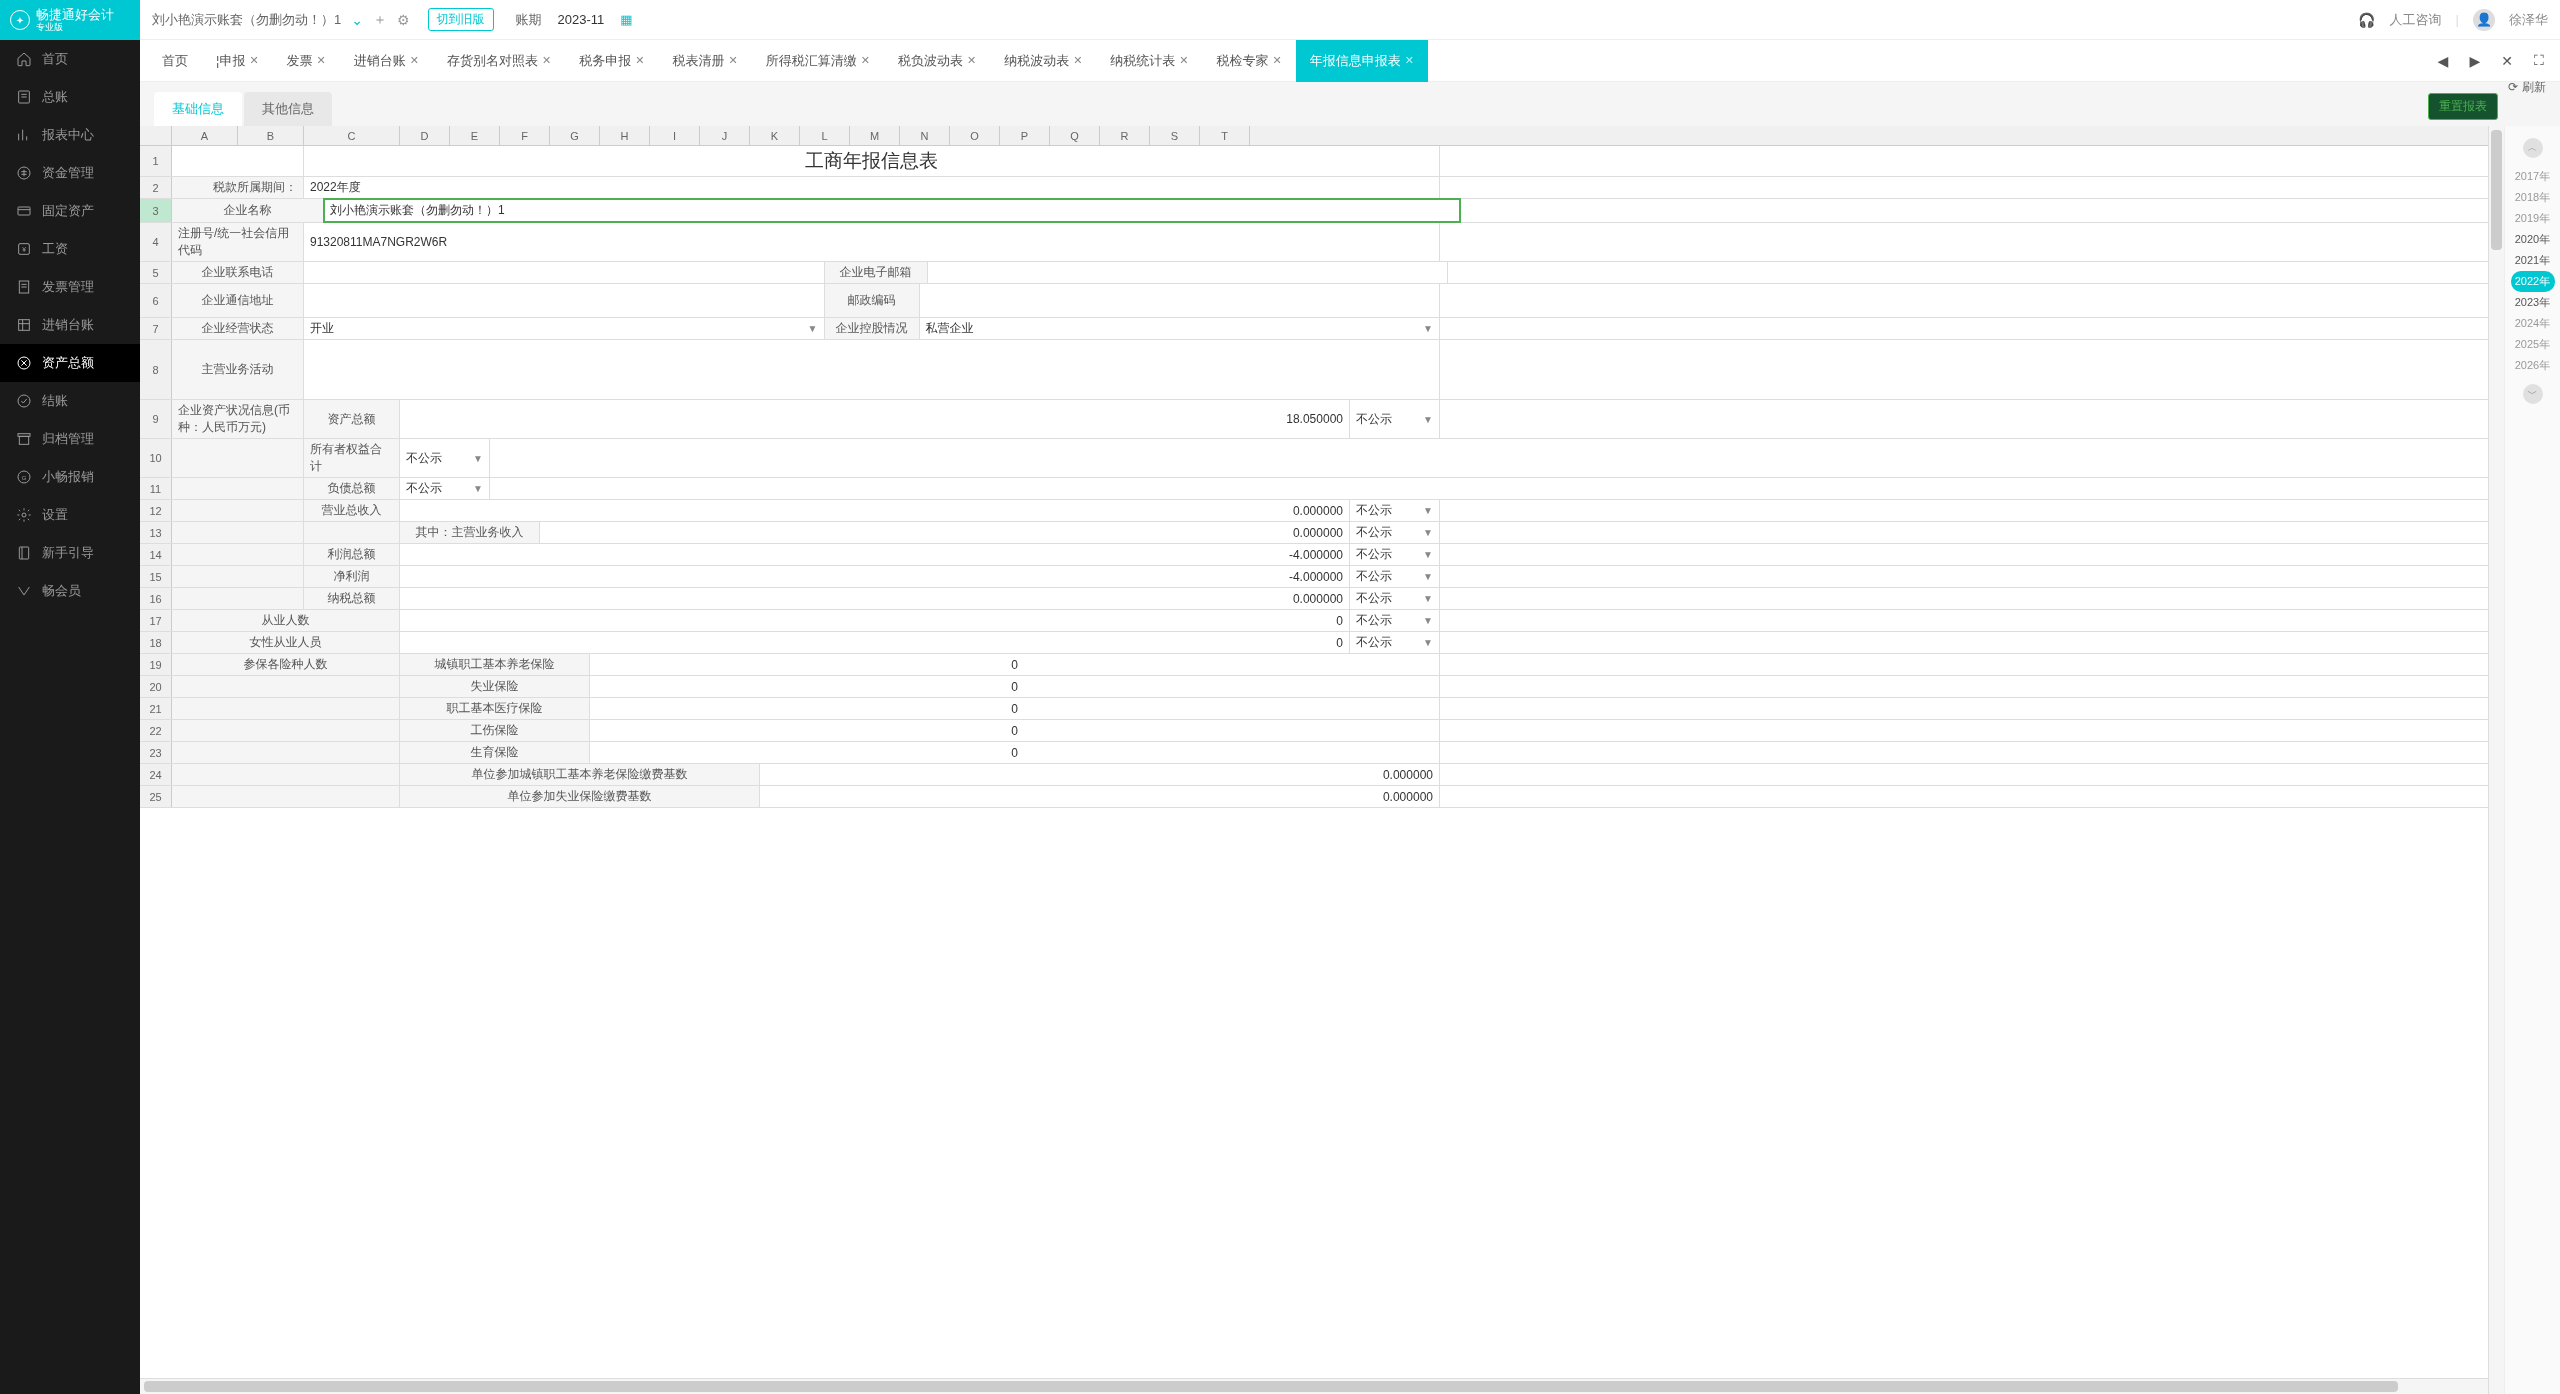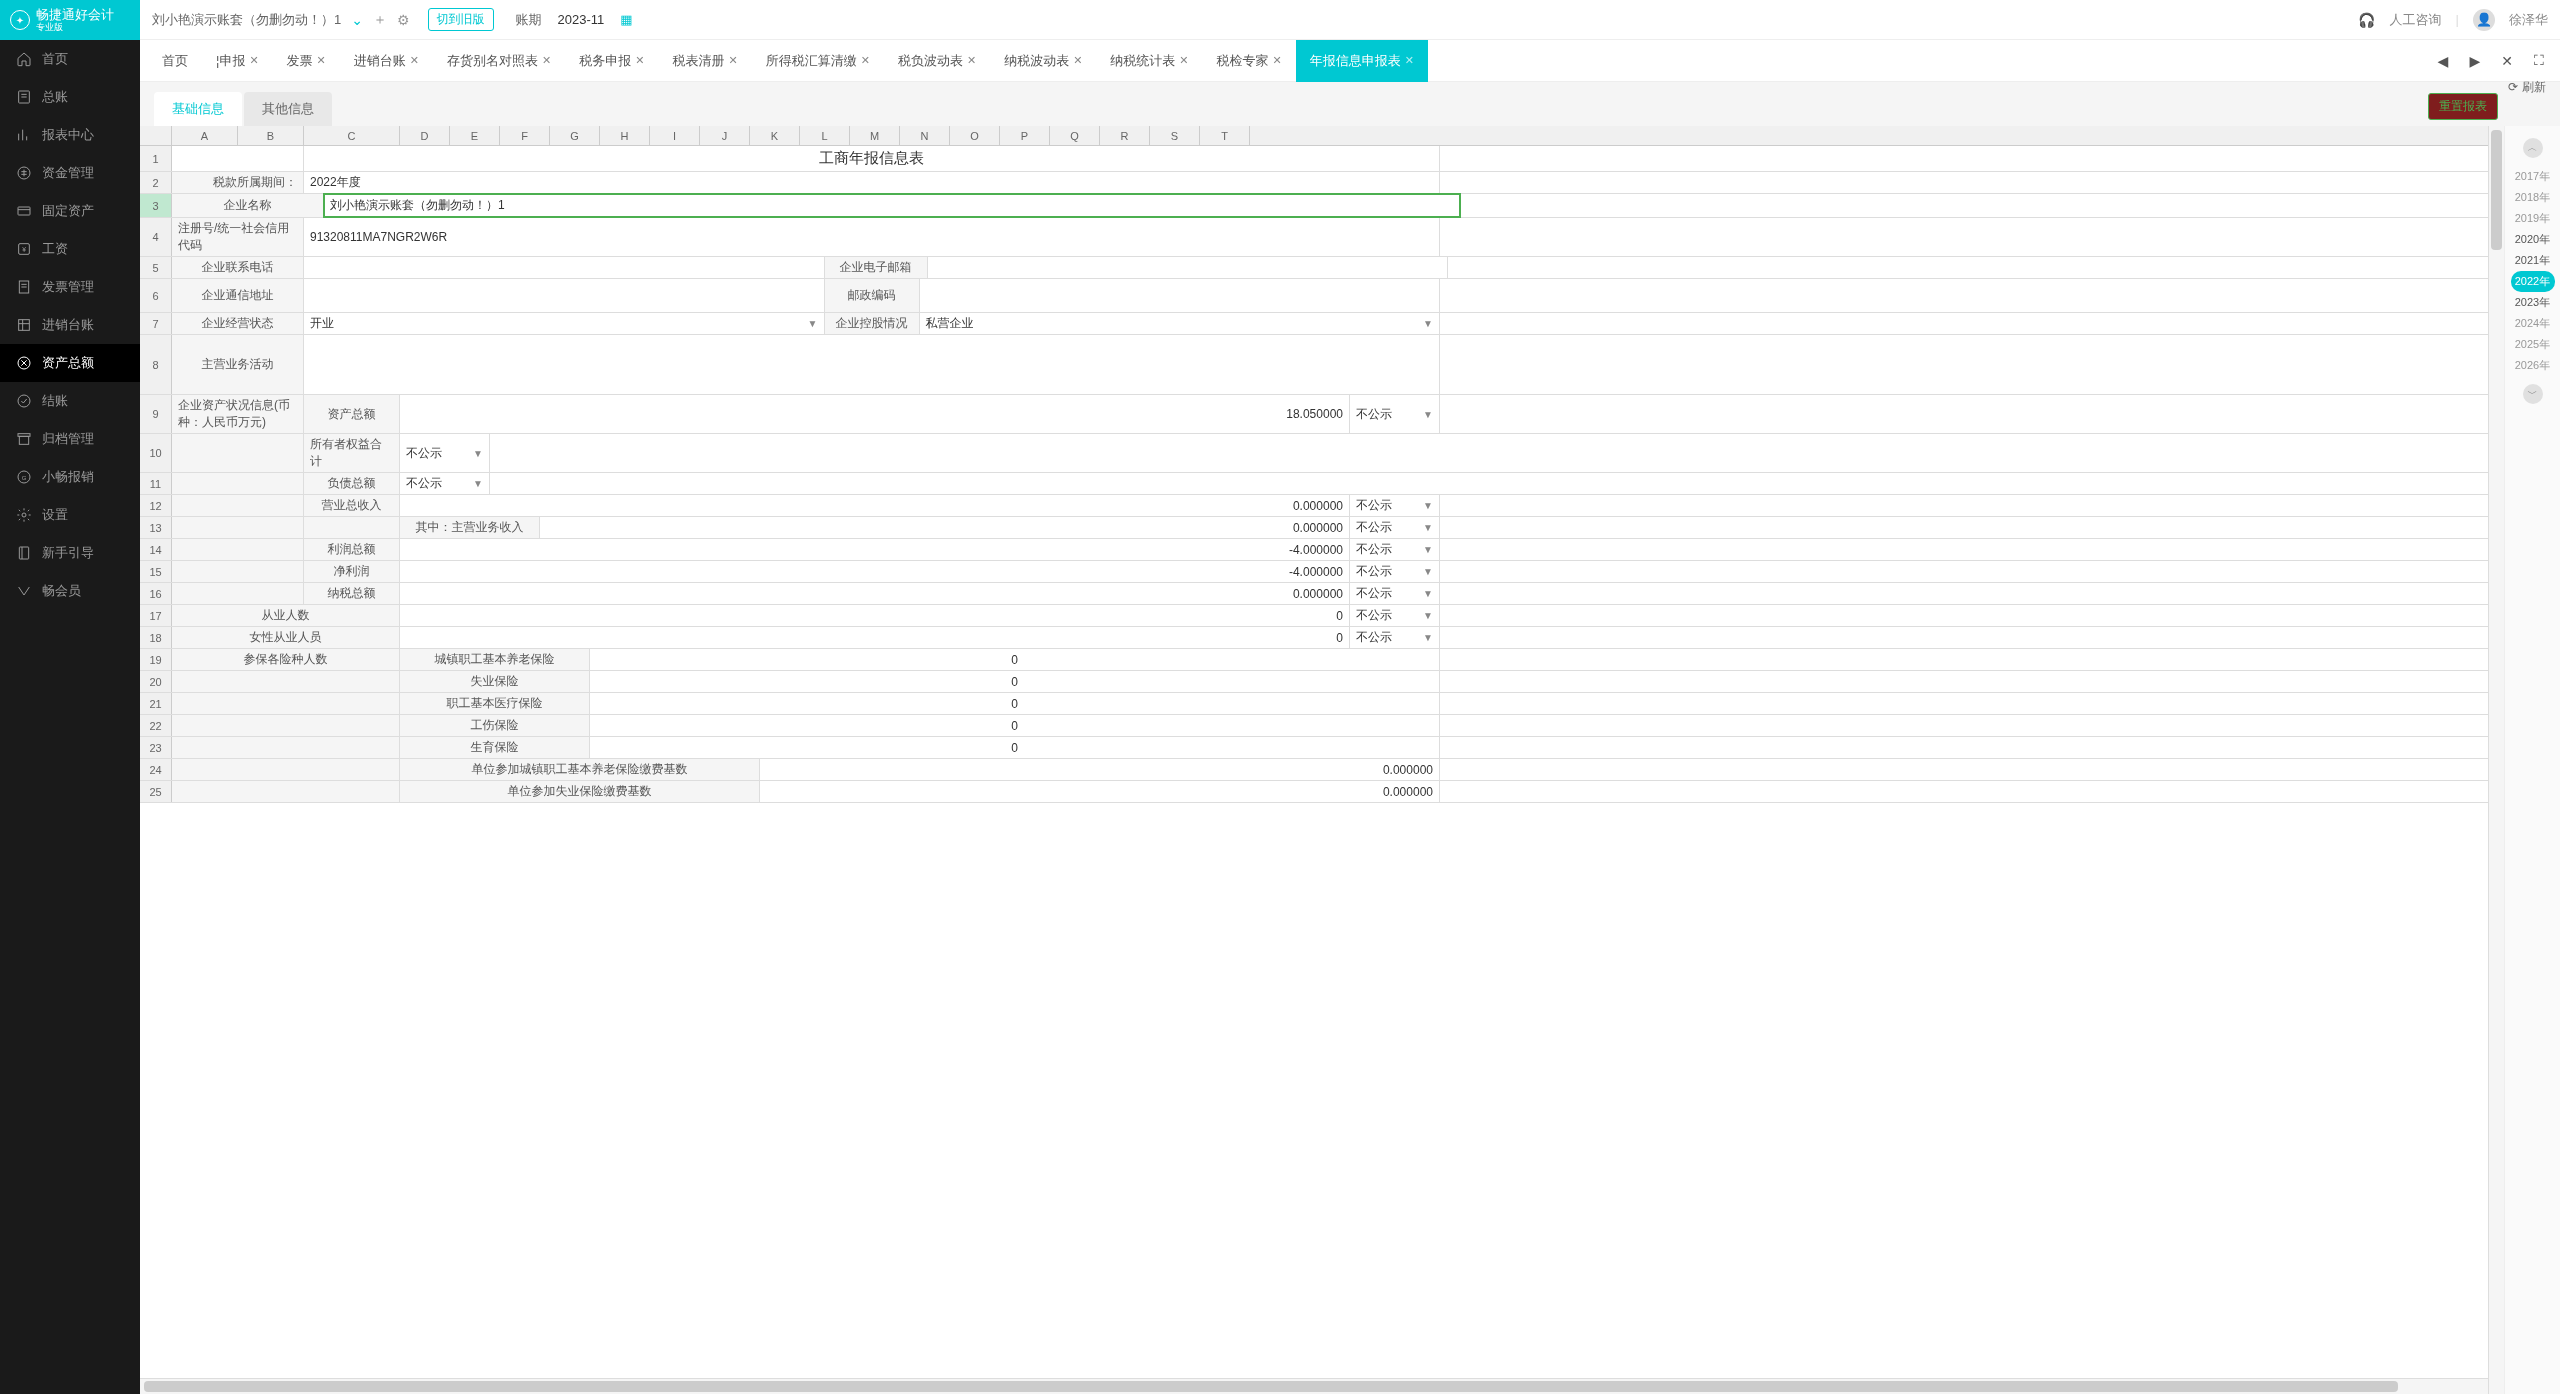--- a/index.html
+++ b/index.html
@@ -29,34 +29,34 @@
 .tabbar { height: 42px; background: #fff; border-bottom: 1px solid #eee; display: flex; align-items: center; padding: 0 8px; }
 .tab { padding: 0 14px; height: 42px; display: flex; align-items: center; gap: 4px; color: #555; cursor: pointer; white-space: nowrap; font-size: 13px; }
 .tab.active { background: #00c8d2; color: #fff; }
 .tab .x { font-size: 11px; color: inherit; opacity: 0.7; cursor: pointer; }
 .tab-ctrls { margin-left: auto; display: flex; align-items: center; gap: 6px; color: #555; }
 .tab-ctrl-btn { width: 26px; height: 26px; display: flex; align-items: center; justify-content: center; cursor: pointer; font-size: 14px; }
 .subtabs { height: 44px; background: #f5f5f5; display: flex; align-items: flex-end; padding: 0 14px; gap: 2px; }
 .subtab { padding: 8px 18px; background: #e8e8e8; color: #666; cursor: pointer; font-size: 13px; border-radius: 4px 4px 0 0; }
 .subtab.active { background: #fff; color: #00c8d2; }
 .subtabs-right { margin-left: auto; display: flex; align-items: center; gap: 10px; padding-bottom: 6px; }
-.reset-btn { border: 1px solid #4caf50; color: #4caf50; padding: 4px 10px; border-radius: 3px; cursor: pointer; font-size: 12px; background: #7f1d1d; margin-top: 39px; }
+.reset-btn { border: 1px solid #4caf50; color: #4caf50; padding: 4px 10px; border-radius: 3px; cursor: pointer; font-size: 12px; background: #14532d; margin-top: 39px; }
 .refresh-btn { color: #666; cursor: pointer; font-size: 12px; display: flex; align-items: center; gap: 4px; }
 .sheet-area { flex: 1; display: flex; min-height: 0; background: #fff; }
 .sheet-wrap { flex: 1; display: flex; flex-direction: column; min-width: 0; position: relative; }
 .col-headers { display: flex; border-bottom: 1px solid #ccc; background: #f0f0f0; height: 20px; flex-shrink: 0; }
 .ch-corner { width: 32px; border-right: 1px solid #ccc; }
 .ch { border-right: 1px solid #ccc; text-align: center; font-size: 11px; color: #666; line-height: 20px; }
 .sheet-body { flex: 1; overflow: auto; position: relative; }
 .sheet-row { display: flex; border-bottom: 1px solid #ddd; min-height: 22px; }
 .row-hdr { width: 32px; background: #f0f0f0; border-right: 1px solid #ccc; text-align: center; font-size: 11px; color: #666; display: flex; align-items: center; justify-content: center; flex-shrink: 0; }
 .row-hdr.sel { background: #c0e8d0; }
 .cell { border-right: 1px solid #ddd; padding: 2px 6px; font-size: 12px; display: flex; align-items: center; background: #fff; overflow: hidden; }
 .cell.lbl { background: #f5f5f5; justify-content: center; color: #555; }
-.cell.title { font-size: 15px; justify-content: center; font-weight: 400; }
+.cell.title { font-size: 19px; justify-content: center; font-weight: 400; }
 .cell.right { justify-content: flex-end; }
 .cell.center { justify-content: center; }
 .cell.sel { outline: 2px solid #4caf50; outline-offset: -1px; background: #fff; z-index: 2; }
 .dd-arrow { margin-left: auto; color: #888; font-size: 10px; cursor: pointer; }
 .vscroll { width: 16px; background: #f5f5f5; border-left: 1px solid #ddd; position: relative; }
 .vscroll-thumb { position: absolute; left: 2px; right: 2px; top: 4px; height: 120px; background: #ccc; border-radius: 4px; }
 .year-strip { width: 56px; background: #fafafa; border-left: 1px solid #eee; display: flex; flex-direction: column; align-items: center; padding: 8px 0; gap: 4px; }
 .year-btn { width: 44px; padding: 3px 0; text-align: center; font-size: 11px; color: #999; cursor: pointer; border-radius: 10px; }
 .year-btn.dark { color: #555; }
 .year-btn.active { background: #00c8d2; color: #fff; }

